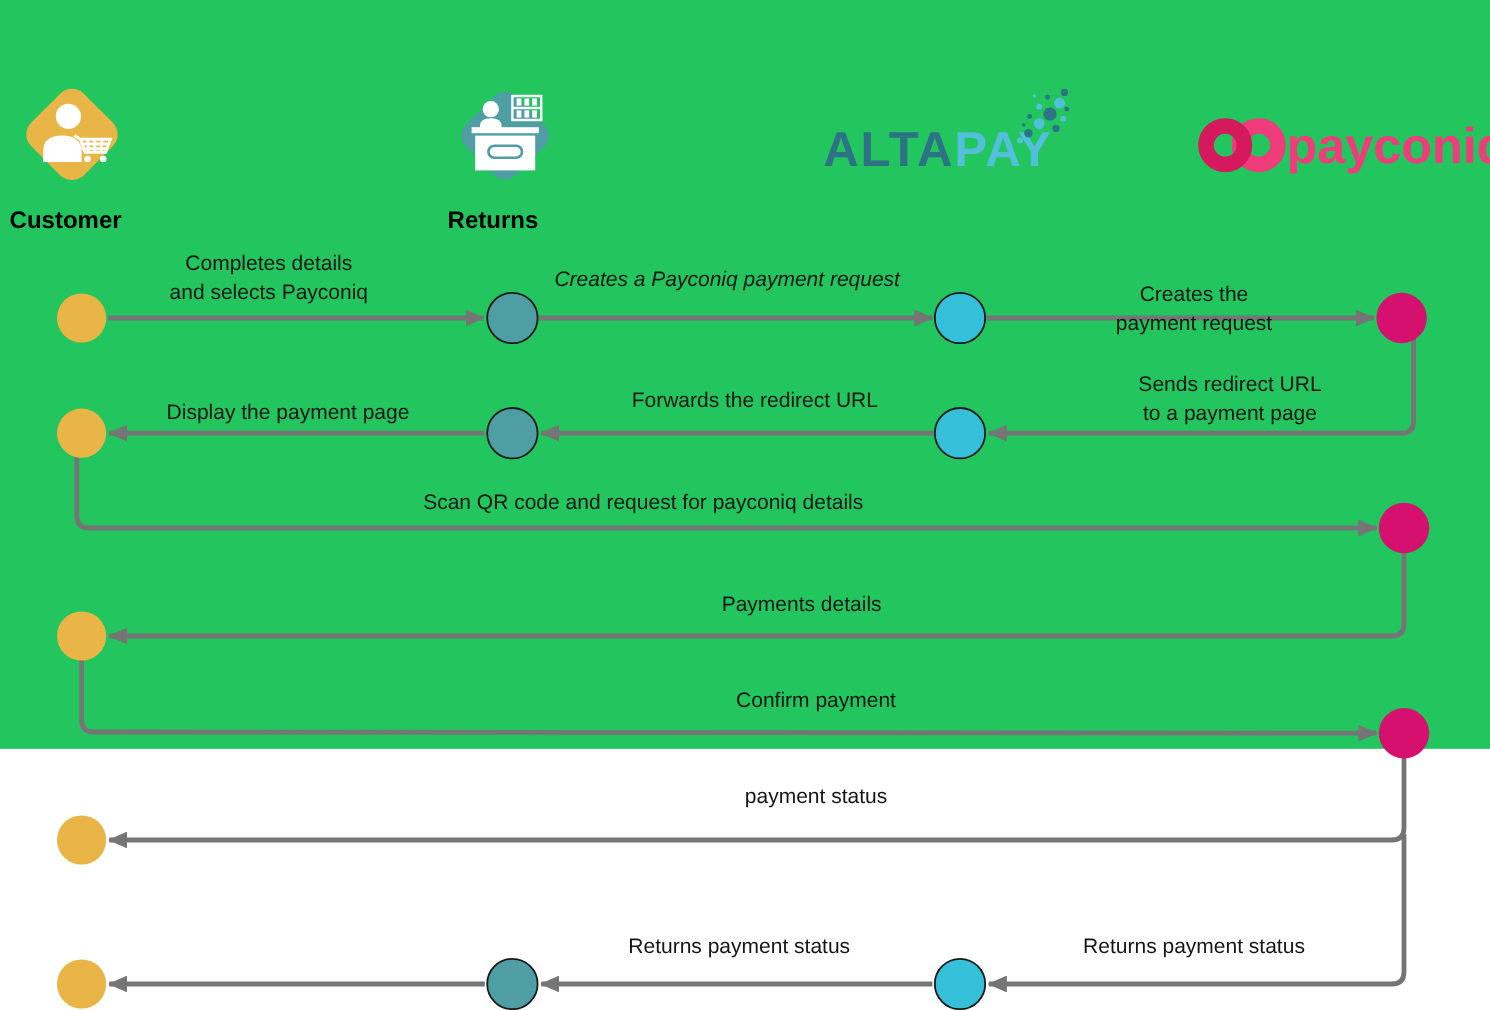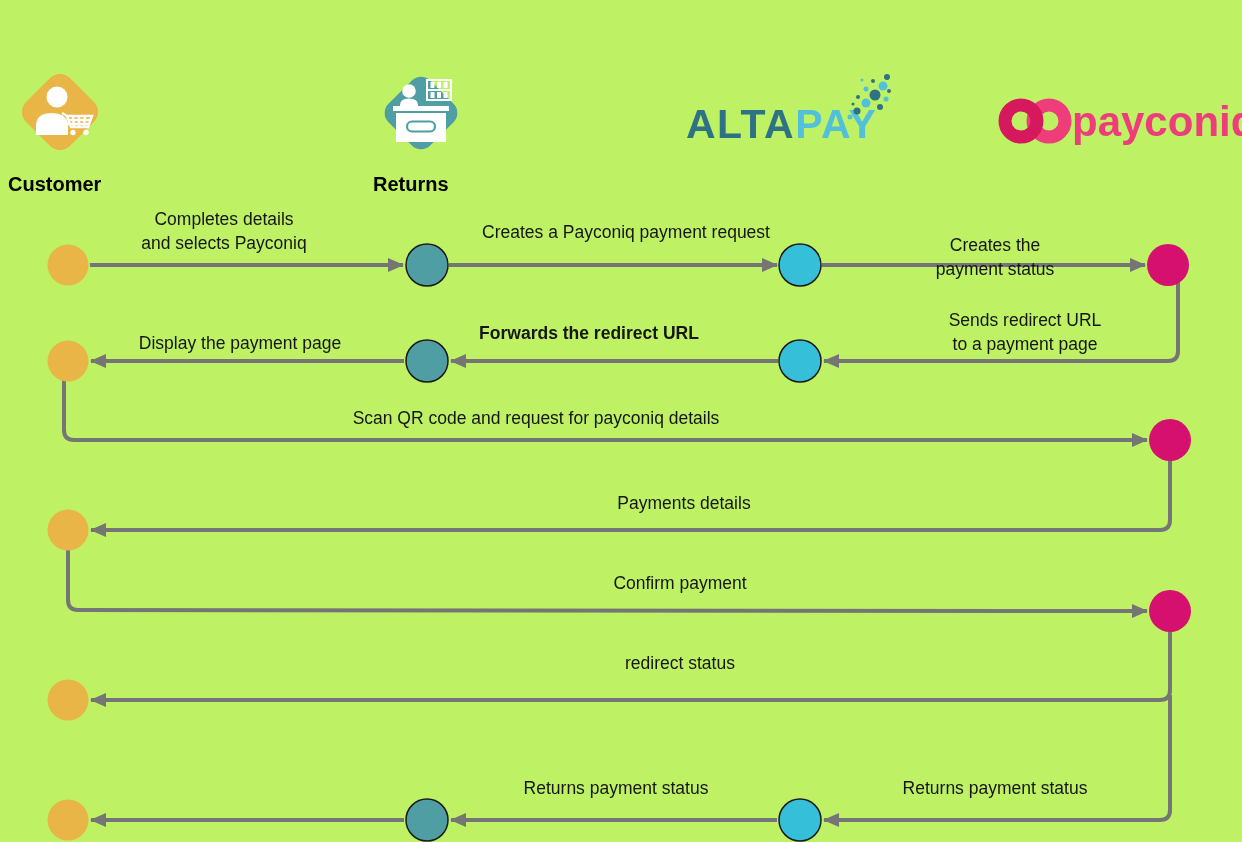--- a/index.html
+++ b/index.html
@@ -1,17 +1,17 @@
 <!DOCTYPE html>
 <html><head>
 <meta charset="utf-8">
 <style>
   html, body { margin: 0; padding: 0; background: #ffffff; }
   body { width: 1242px; height: 842px; overflow: hidden; font-family: "Liberation Sans", sans-serif; }
-  .stage { position: relative; width: 1242px; height: 842px; background: #bef264; }
+  .stage { position: relative; width: 1242px; height: 624px; background: #22c55e; }
   .stage > svg { position: absolute; left: 0; top: 0; }
   .msg-label {
     position: absolute;
     transform: translateX(-50%);
     text-align: center;
     font-size: 17.5px;
     line-height: 24px;
     color: #161616;
     white-space: nowrap;
   }
@@ -149,48 +149,48 @@
     </g>
   </svg>
 
   <div class="actor-label" style="left:8px; top:173px;text-align:center;">Customer</div>
   <div class="actor-label" style="left:373px; top:173px;">Returns</div>
 
   <div class="msg-label" style="left:224px; top:207px;">
     <span>Completes details</span>
     <span>and selects Payconiq</span>
   </div>
-  <div class="msg-label" style="left:626px; top:220px;">
+  <div class="msg-label" style="left:606px; top:220px;font-style:italic;">
     <span>Creates a Payconiq payment request</span>
   </div>
   <div class="msg-label" style="left:995px; top:207px;margin-top:26px;">
     <span>Creates the</span>
-    <span>payment status</span>
+    <span>payment request</span>
   </div>
   <div class="msg-label" style="left:1025px; top:308px;">
     <span>Sends redirect URL</span>
     <span>to a payment page</span>
   </div>
-  <div class="msg-label" style="left:589px; top:321px;font-weight:bold;">
+  <div class="msg-label" style="left:629px; top:321px;">
     <span>Forwards the redirect URL</span>
   </div>
   <div class="msg-label" style="left:240px; top:331px;">
     <span>Display the payment page</span>
   </div>
   <div class="msg-label" style="left:536px; top:406px;">
     <span>Scan QR code and request for payconiq details</span>
   </div>
-  <div class="msg-label" style="left:668px; top:491px;margin-left:16px;">
+  <div class="msg-label" style="left:668px; top:491px;">
     <span>Payments details</span>
   </div>
   <div class="msg-label" style="left:668px; top:571px;margin-left:12px;">
     <span>Confirm payment</span>
   </div>
   <div class="msg-label" style="left:680px; top:651px;">
-    <span>redirect status</span>
+    <span>payment status</span>
   </div>
   <div class="msg-label" style="left:995px; top:776px;">
     <span>Returns payment status</span>
   </div>
   <div class="msg-label" style="left:616px; top:776px;">
     <span>Returns payment status</span>
   </div>
 
 </div>
 

